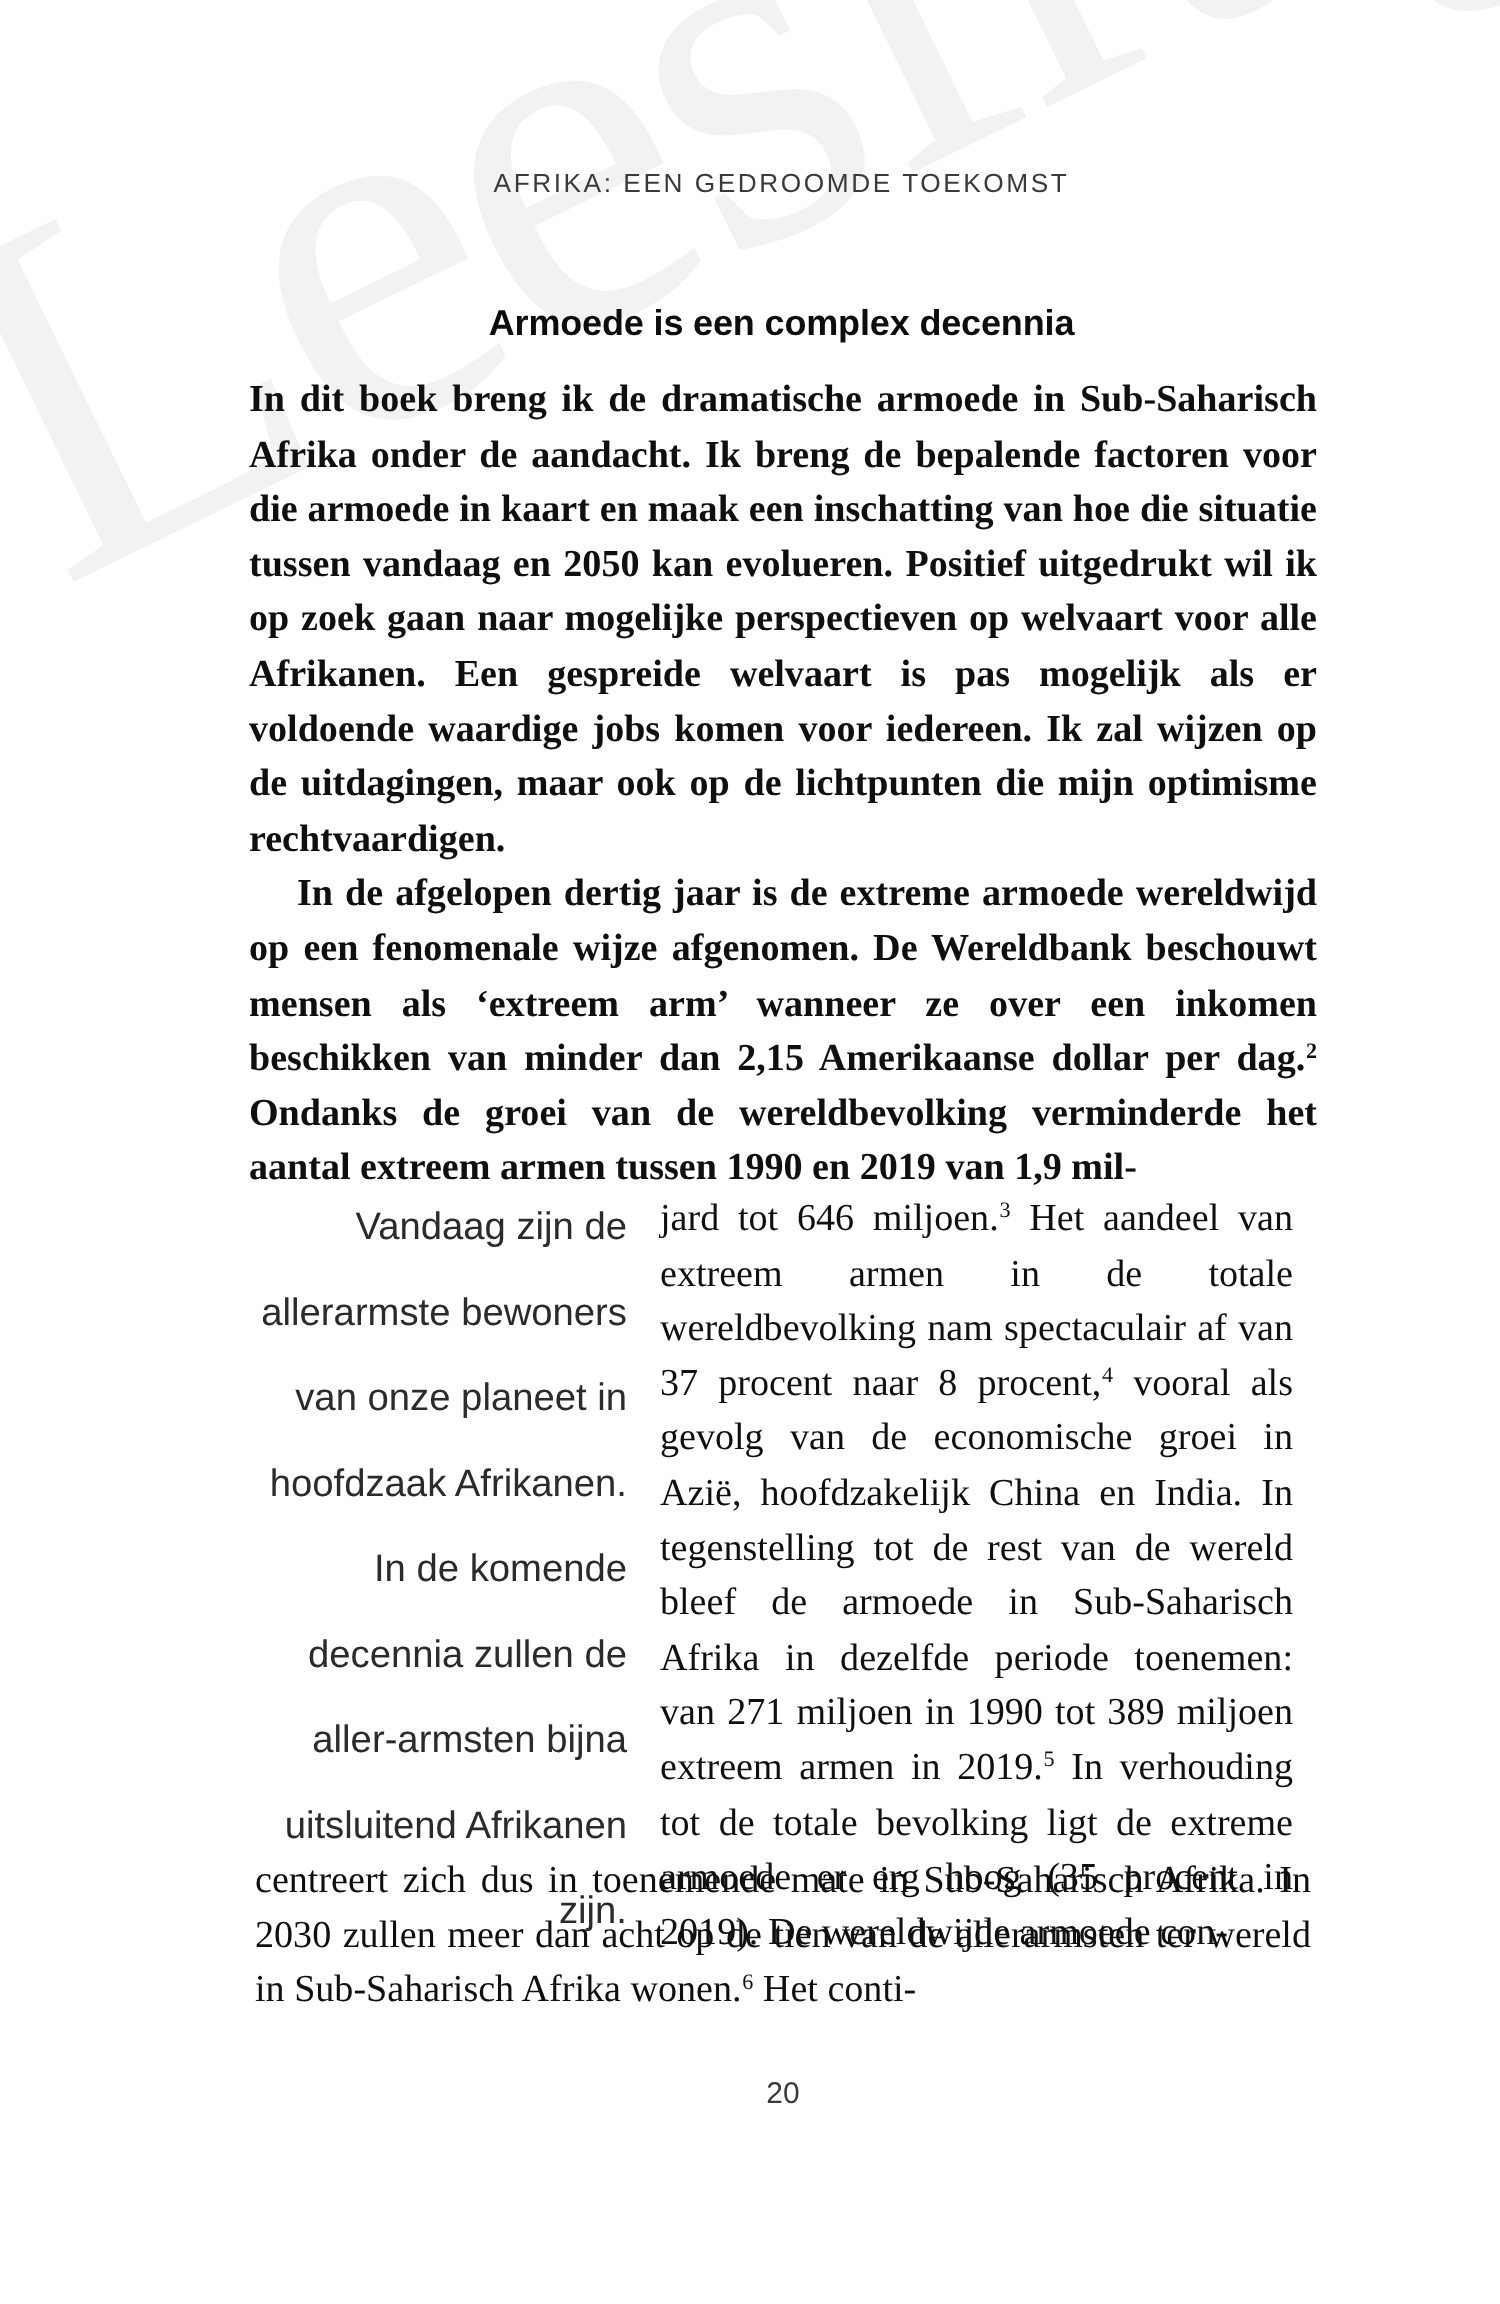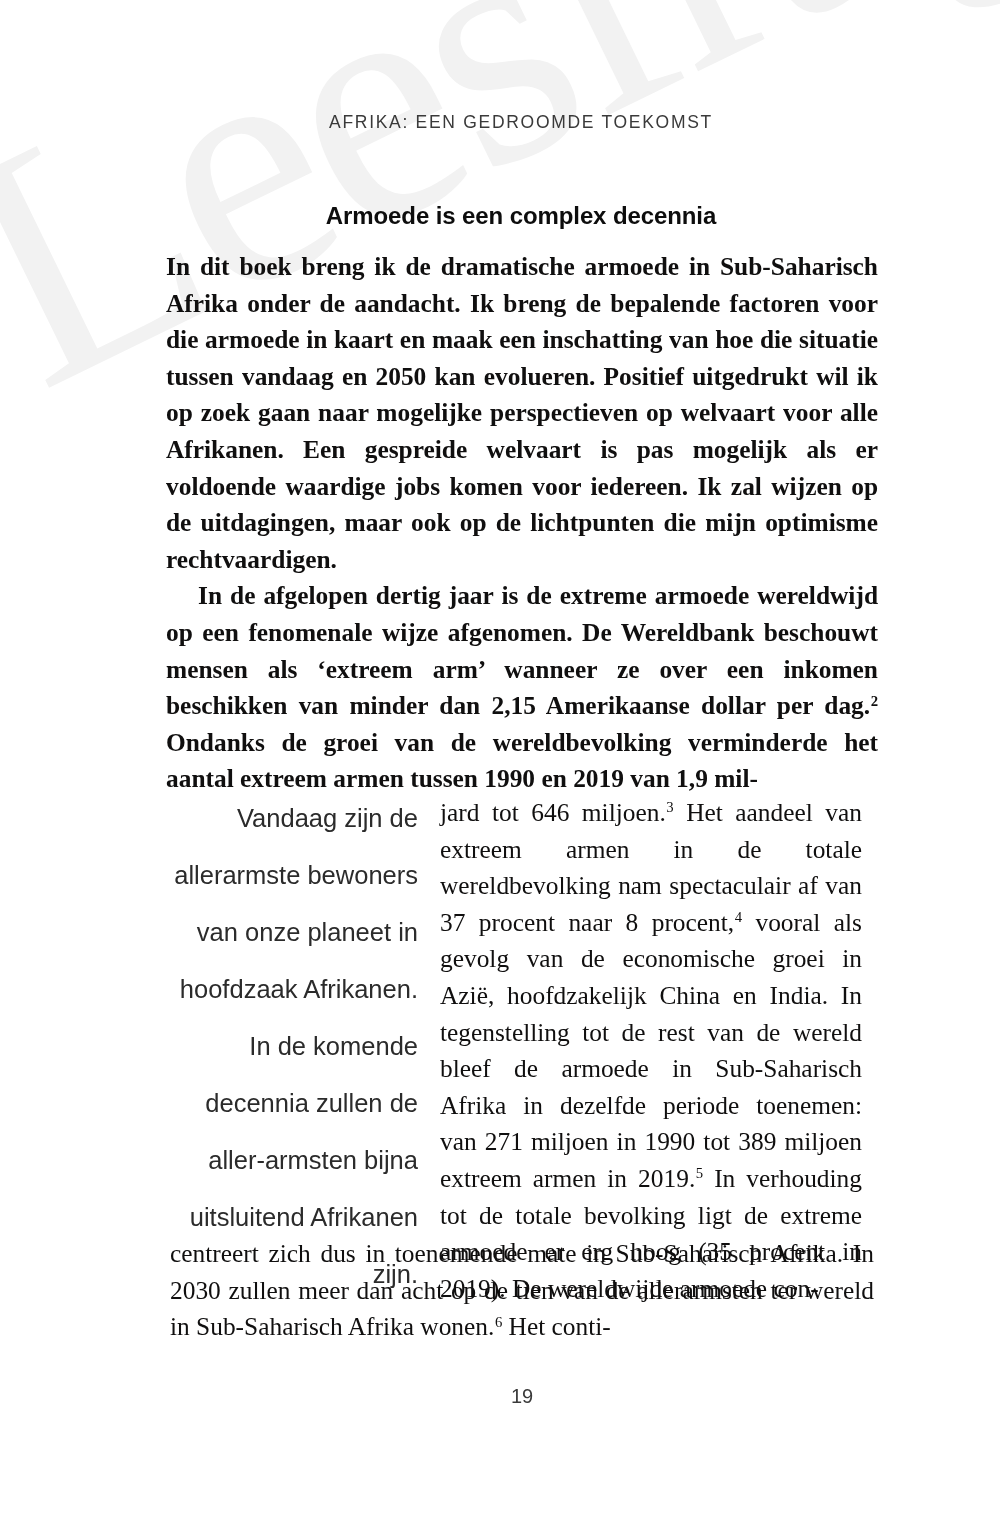--- a/index.html
+++ b/index.html
@@ -192,16 +192,16 @@
       <div class="pullquote">Vandaag zijn de allerarmste bewoners van onze planeet in hoofdzaak Afrikanen. In de komende decennia zullen de aller-armsten bijna uitsluitend Afrikanen zijn.</div>
       <div class="right-col">
         <p><span>jard tot 646 miljoen.</span><sup class="fn">3</sup><span> Het aandeel van extreem armen in de totale wereldbevolking nam spectaculair af van 37 procent naar 8 procent,</span><sup class="fn">4</sup><span> vooral als gevolg van de economische groei in Azië, hoofdzakelijk China en India. In tegenstelling tot de rest van de wereld bleef de armoede in Sub-Saharisch Afrika in dezelfde periode toenemen: van 271 miljoen in 1990 tot 389 miljoen extreem armen in 2019.</span><sup class="fn">5</sup><span> In verhouding tot de totale bevolking ligt de extreme armoede er erg hoog (35 procent in 2019). De wereldwijde armoede con-</span></p>
       </div>
     </div>
 
     <div class="tail-block">
       <p><span>centreert zich dus in toenemende mate in Sub-Saharisch Afrika. In 2030 zullen meer dan acht op de tien van de allerarmsten ter wereld in Sub-Saharisch Afrika wonen.</span><sup class="fn">6</sup><span> Het conti-</span></p>
     </div>
 
-    <div class="folio">19</div>
+    <div class="folio">20</div>
 
   </div>
 </div>
 
 </body></html>

